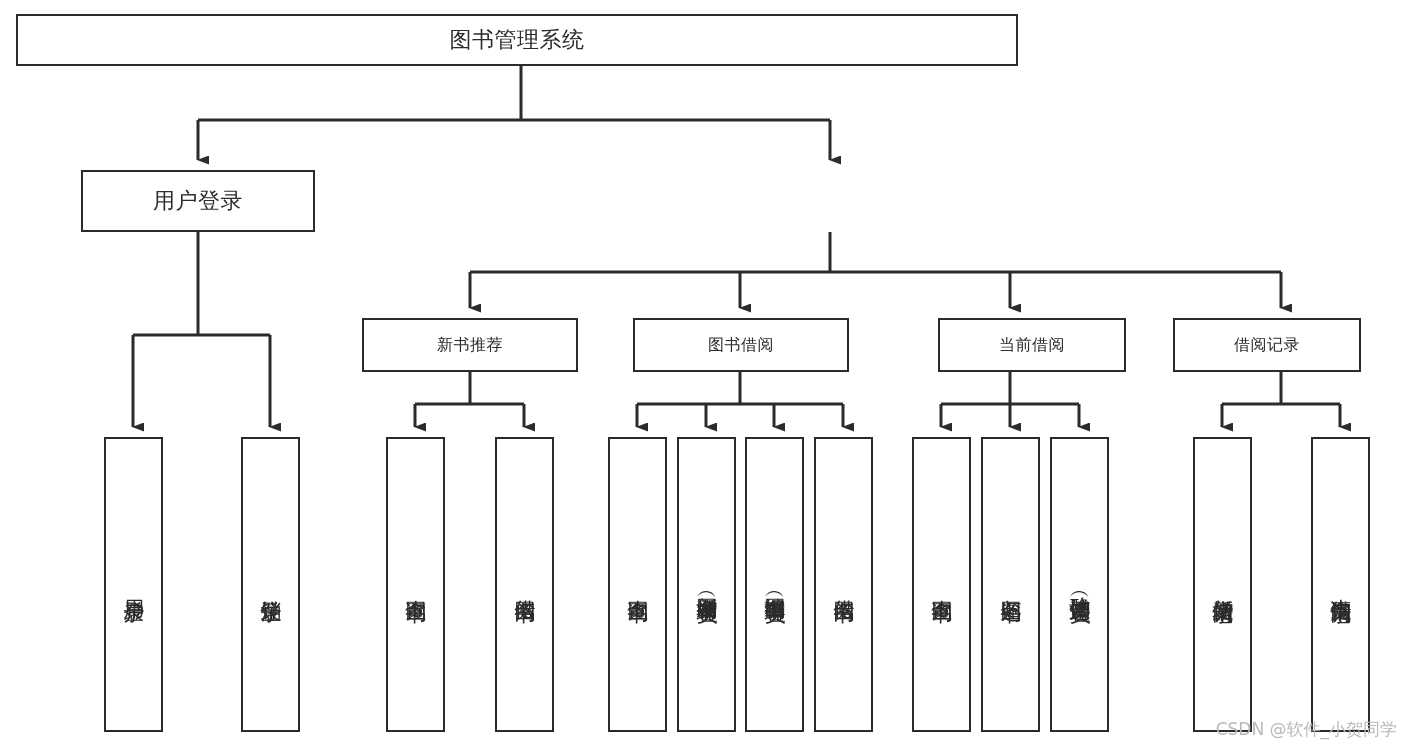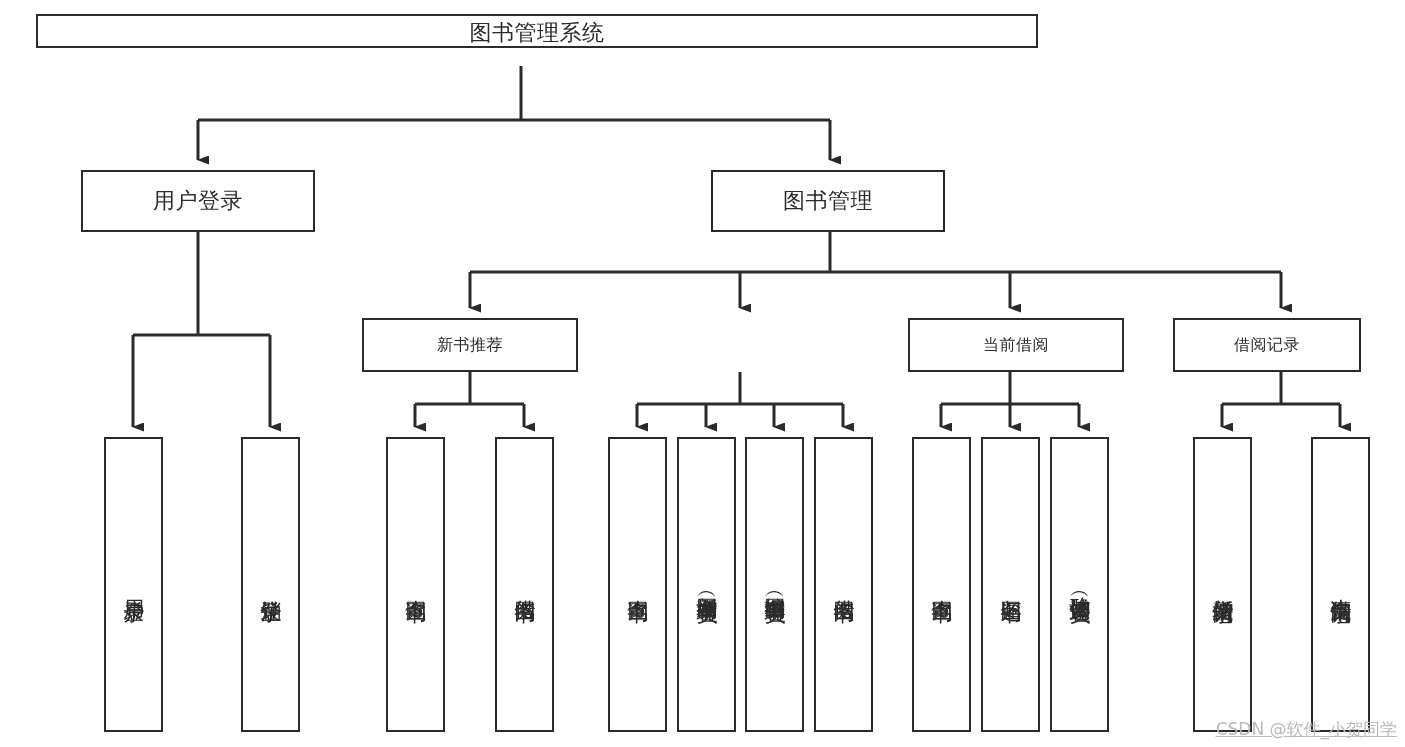--- a/index.html
+++ b/index.html
@@ -60,21 +60,20 @@
     pointer-events: none;
   }
   .watermark {
     position: absolute;
     right: 8px;
     bottom: 6px;
     font-size: 17px;
     color: #b9b9b9;
     white-space: nowrap;
     font-family: "DejaVu Sans", "Liberation Sans", sans-serif;
-    text-decoration: underline;
   }
 </style>
 </head>
 <body>
 
 <div id="diagram-root">
 
   <svg class="connectors" viewBox="0 0 1405 747">
     <defs>
       <marker id="arrowhead" markerWidth="10" markerHeight="12" refX="4.5" refY="11" orient="auto" markerUnits="userSpaceOnUse">
@@ -118,38 +117,38 @@
       <path d="M1010,404 L1010,427" marker-end="url(#arrowhead)"></path>
       <path d="M1079,404 L1079,427" marker-end="url(#arrowhead)"></path>
 
       <path d="M1281,372 L1281,404"></path>
       <path d="M1222,404 L1340,404"></path>
       <path d="M1222,404 L1222,427" marker-end="url(#arrowhead)"></path>
       <path d="M1340,404 L1340,427" marker-end="url(#arrowhead)"></path>
     </g>
   </svg>
 
-  <div class="node-box level1" style="left:36px; top:14px; width:1002px; height:34px;align-items:flex-end;">
+  <div class="node-box level1" style="left:16px; top:14px; width:1002px; height:52px;">
     <span class="node-label-h">图书管理系统</span>
   </div>
 
   <div class="node-box level2" style="left:81px; top:170px; width:234px; height:62px;">
     <span class="node-label-h">用户登录</span>
   </div>
 
-  <div class="node-box level2" style="left:711px; top:170px; width:234px; height:62px;">
-    <span class="node-label-h">图书管理</span>
-  </div>
 
   <div class="node-box level3" style="left:362px; top:318px; width:216px; height:54px;">
     <span class="node-label-h">新书推荐</span>
   </div>
 
-
-  <div class="node-box level3" style="left:908px; top:318px; width:216px; height:54px;">
+  <div class="node-box level3" style="left:633px; top:318px; width:216px; height:54px;">
+    <span class="node-label-h">图书借阅</span>
+  </div>
+
+  <div class="node-box level3" style="left:938px; top:318px; width:188px; height:54px;">
     <span class="node-label-h">当前借阅</span>
   </div>
 
   <div class="node-box level3" style="left:1173px; top:318px; width:188px; height:54px;">
     <span class="node-label-h">借阅记录</span>
   </div>
 
   <div class="node-box leaf" style="left:104px; top:437px; width:59px; height:295px;">
     <span class="node-label-v">用户登录</span>
   </div>

